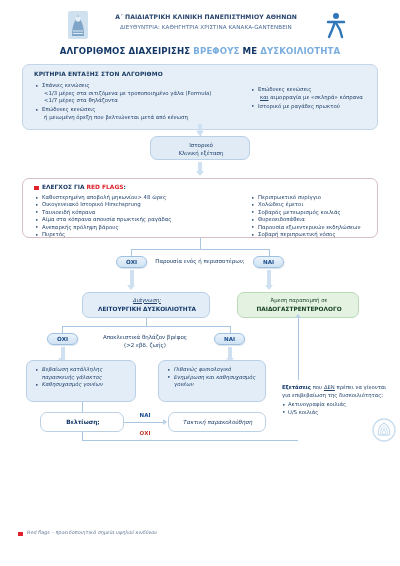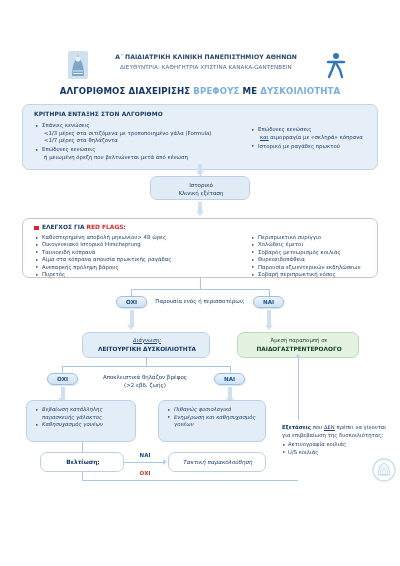--- a/index.html
+++ b/index.html
@@ -4,21 +4,21 @@
 <style>
   html, body { margin:0; padding:0; }
   body {
     width:400px; height:566px;
     background:#ffffff;
     font-family:"DejaVu Sans", sans-serif;
     overflow:hidden;
     position:relative;
     color:#1b2a4a;
   }
-  .page { position:relative; width:400px; height:402px;margin-top:40px; }
+  .page { position:relative; width:400px; height:402px; }
 
   
   .header { position:absolute; left:0; top:8px; width:400px; height:34px; }
   .logo-left {
     position:absolute; left:66px; top:2px; width:24px; height:30px;
   }
   .logo-right { position:absolute; left:322px; top:3px; width:26px; height:28px; }
   .head-lines { position:absolute; left:96px; top:4px; width:220px; text-align:center; }
   .head-l1 { font-size:6.1px; font-weight:bold; color:#27456f; letter-spacing:.1px; line-height:10px; }
   .head-l2 { font-size:5.6px; color:#4b6b95; letter-spacing:.1px; line-height:10px; }

